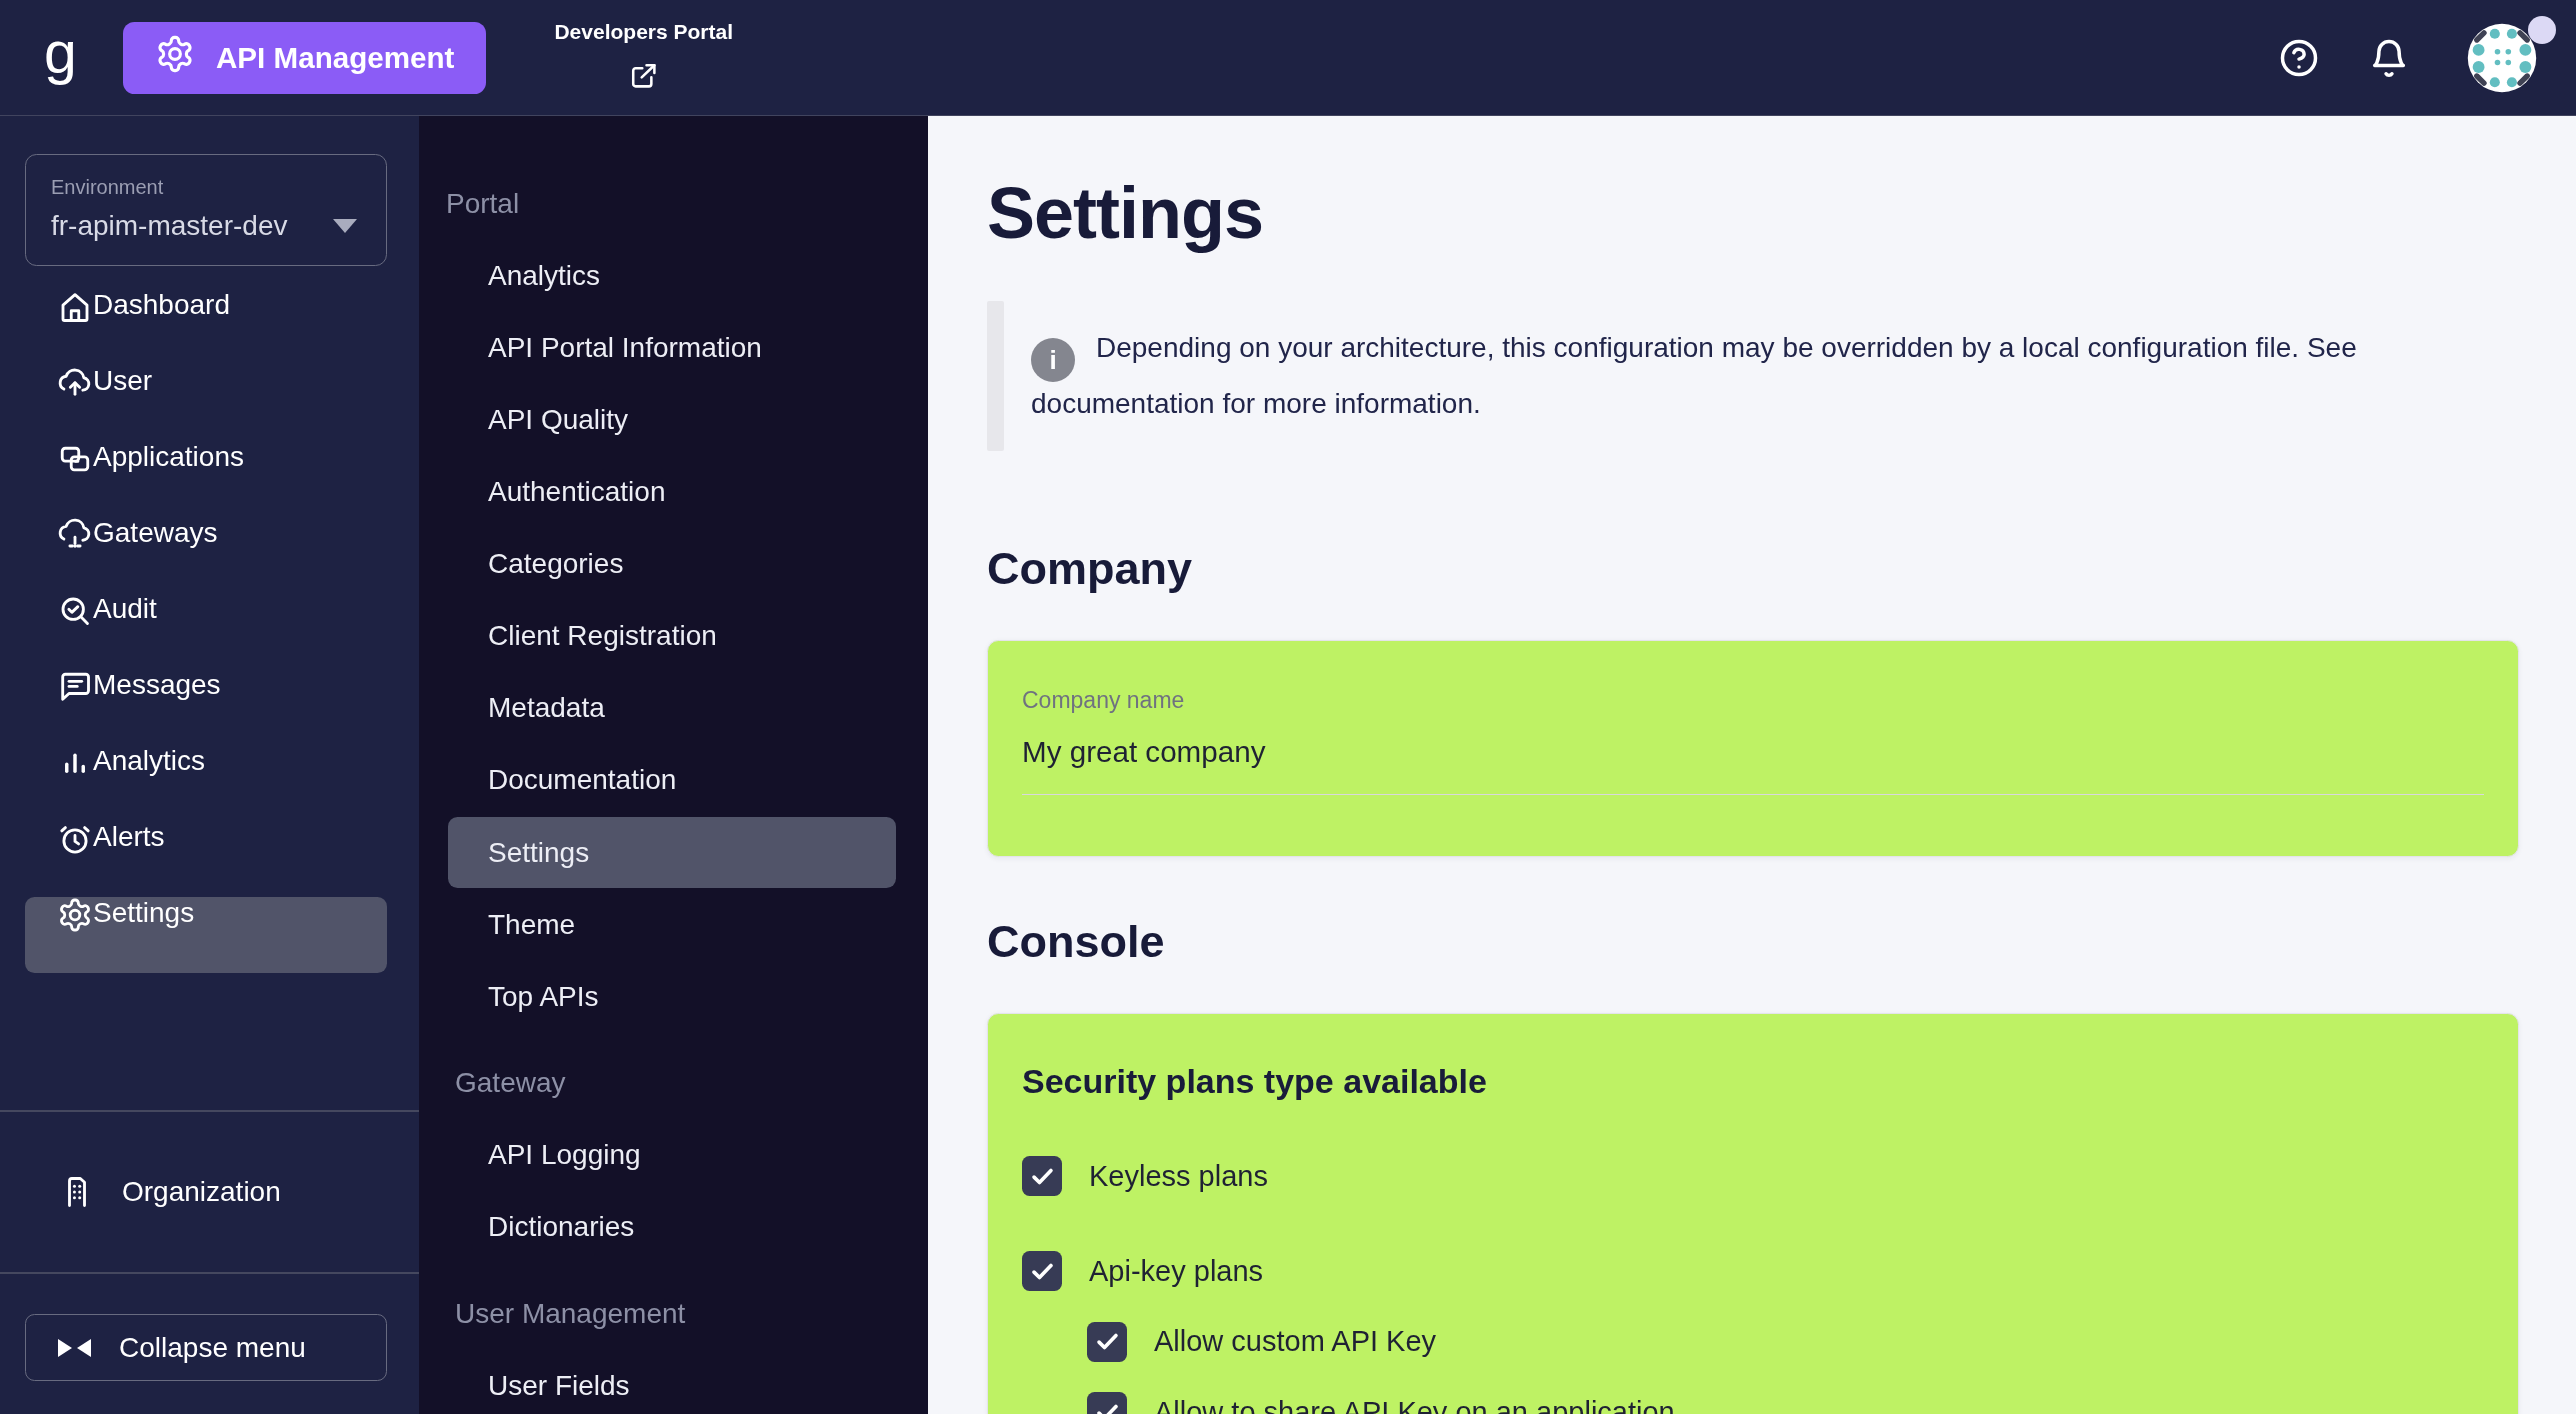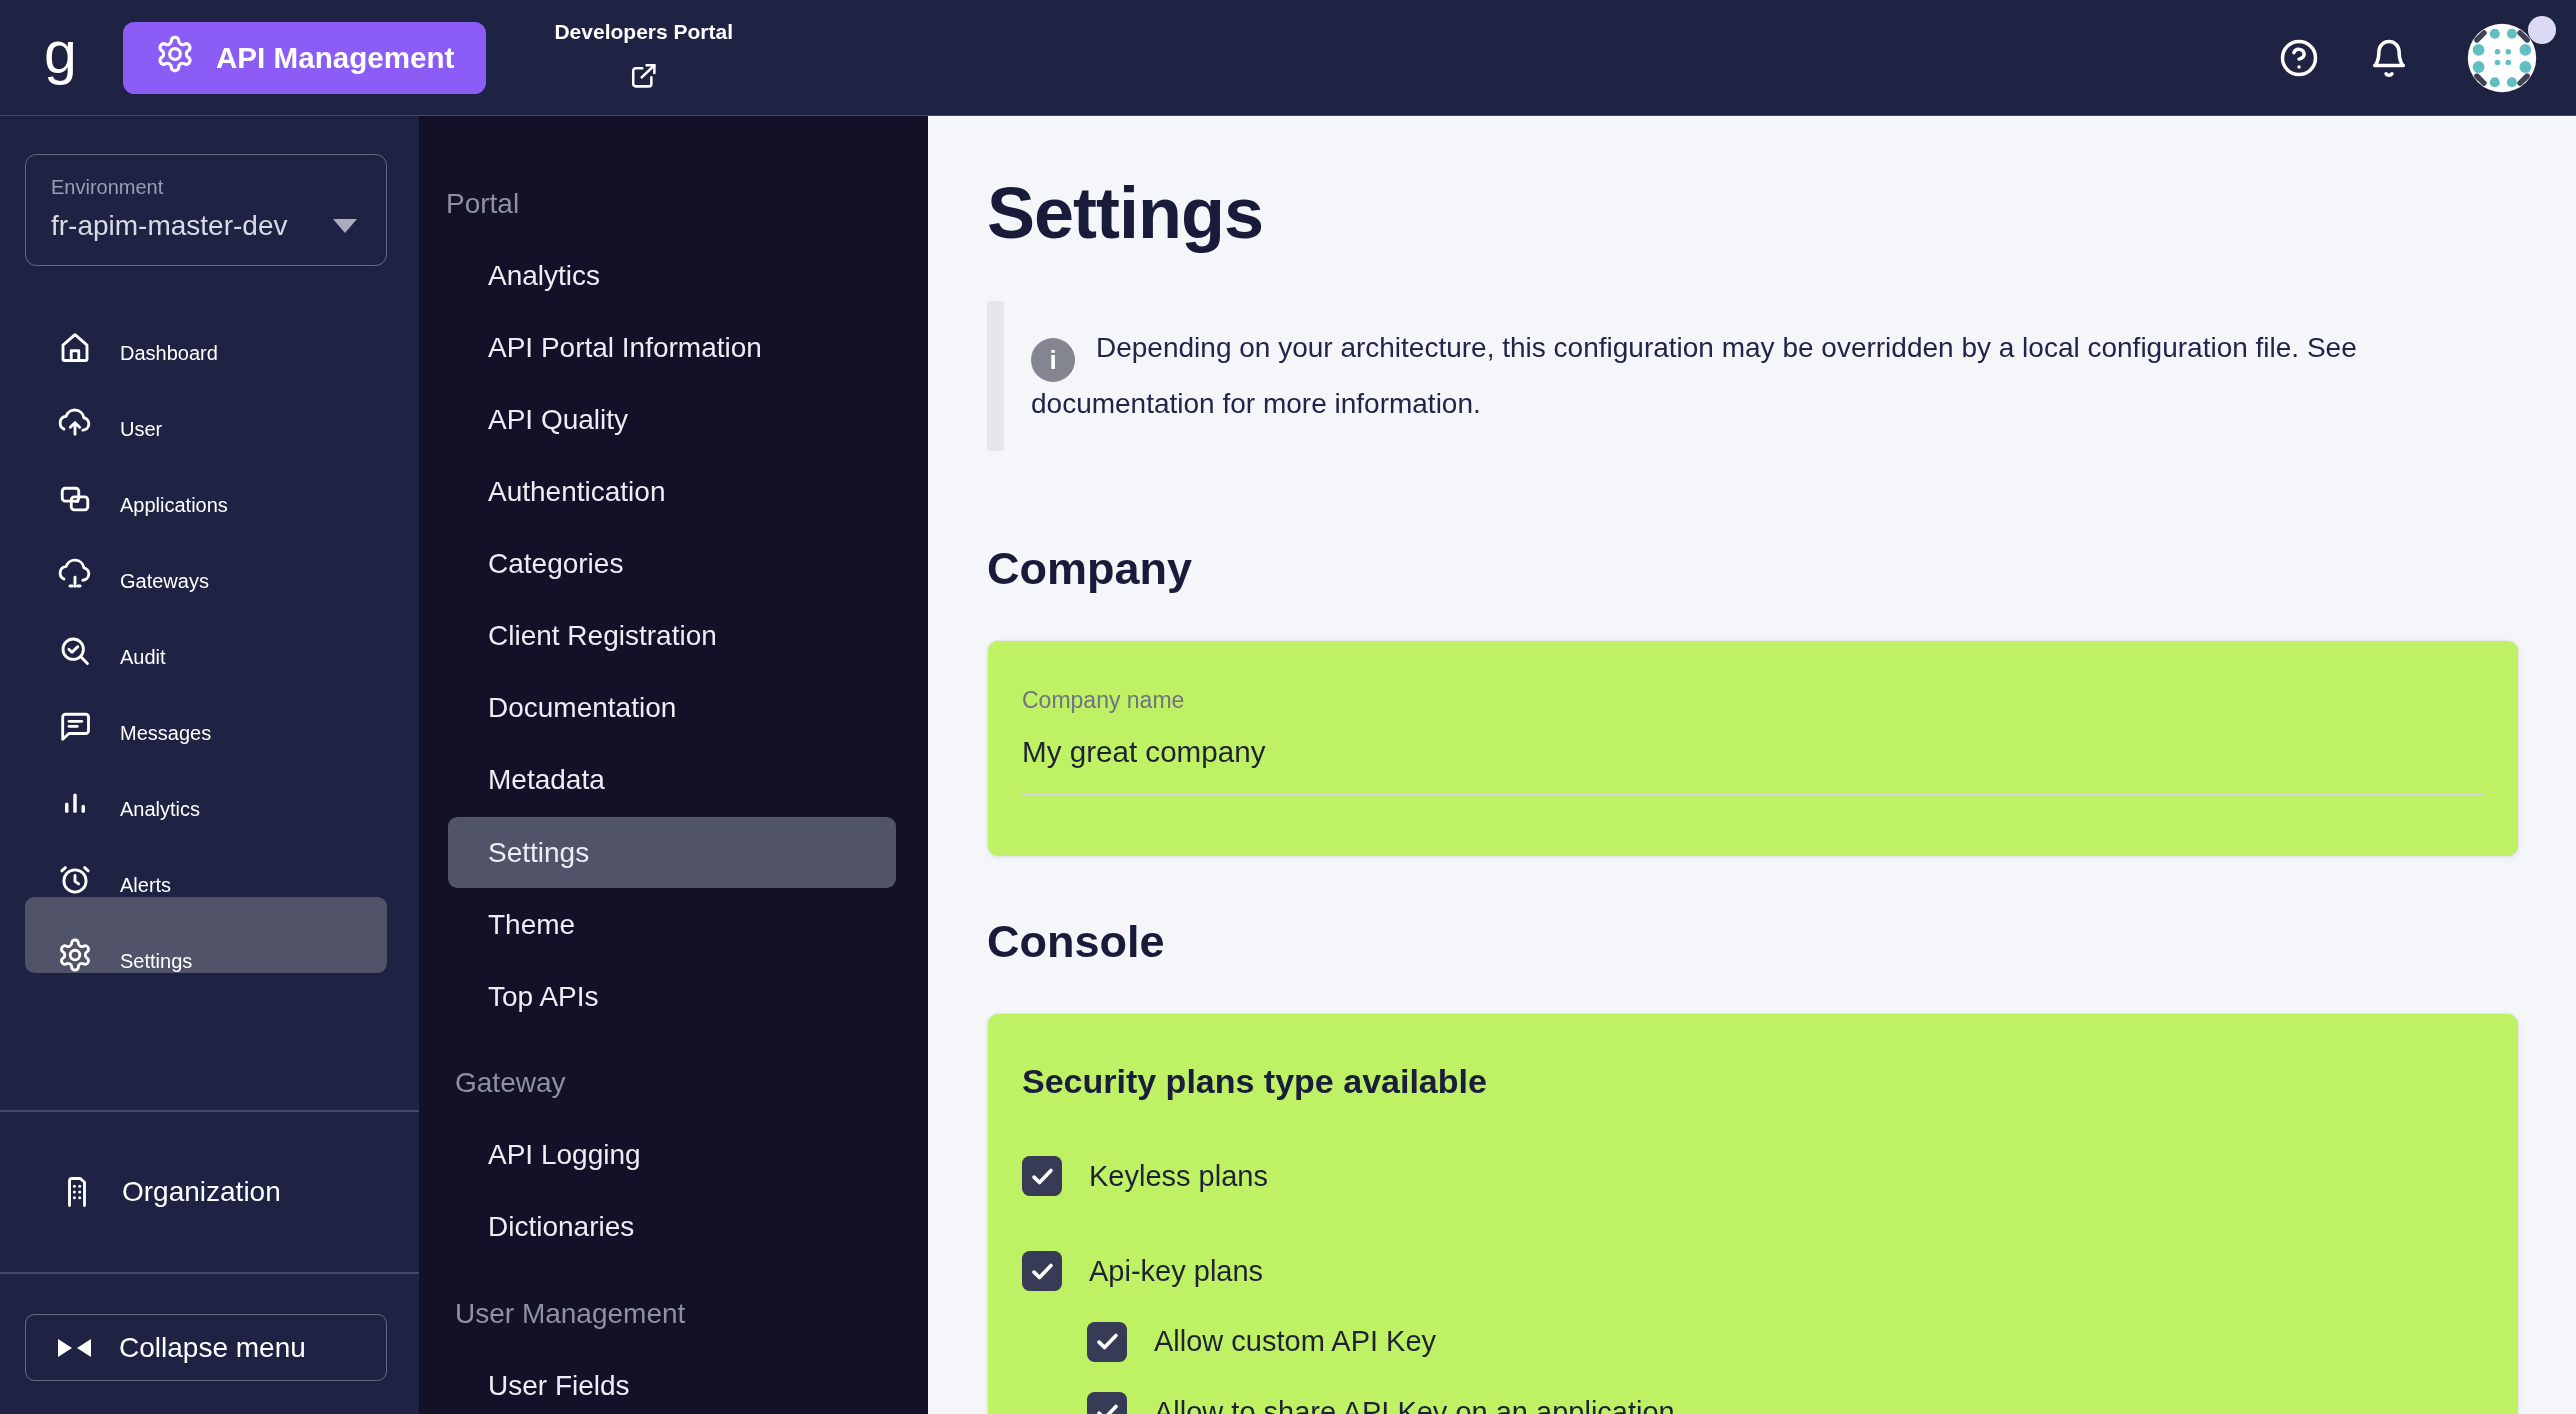--- a/index.html
+++ b/index.html
@@ -46,22 +46,22 @@
     color:#FFF;
   }
   .env-card { margin:38px 32px 0 25px; border:1.9px solid #686B80; border-radius:11.4px;
               padding:21px 25px 23px; cursor:pointer; }
   .env-label { font-size:20px; color:#9B9EB3; }
   .env-row { margin-top:11.4px; display:flex; align-items:center; justify-content:space-between; }
   .env-value { font-size:28px; color:#D8DAE6; }
   .caret { width:0; height:0; border-left:12.4px solid transparent; border-right:12.4px solid transparent;
            border-top:14.3px solid #A9ACBE; margin-right:3.8px; }
   .nav { margin-top:23px; }
-  .nav-item { height:76px; display:flex; align-items:flex-end; gap:27px; padding-left:57px;
-              font-size:20px; color:#FFF; cursor:pointer; }
+  .nav-item { height:76px; display:flex; align-items:flex-start; padding-left:57px;
+              font-size:28px; color:#FFF; cursor:pointer; }
   .nav-item .ic { width:36px; height:36px; flex:0 0 36px; }
   .nav-item .ic svg { width:36px; height:36px; display:block; }
   .nav-item.active { background:#515469; border-radius:9.5px; margin:0 32px 0 25px; padding-left:32px; }
   .side-spacer { flex:1; }
   .divider { height:1.9px; background:#45485F; }
   .org-item { height:160px; display:flex; align-items:center; gap:27px; padding-left:59px;
               font-size:28px; color:#FFF; cursor:pointer; }
   .org-item .ic svg { width:36px; height:36px; display:block; }
   .collapse-btn {
     margin:40px 32px 34px 25px; height:67px; border:1.9px solid #686B80; border-radius:9.5px;
@@ -323,22 +323,22 @@
     </aside>
 
     <aside class="subnav">
       <div class="sub-header">Portal</div>
       <div class="sub-item">Analytics</div>
       <div class="sub-item">API Portal Information</div>
       <div class="sub-item">API Quality</div>
       <div class="sub-item">Authentication</div>
       <div class="sub-item">Categories</div>
       <div class="sub-item">Client Registration</div>
+      <div class="sub-item">Metadata</div>
       <div class="sub-item">Documentation</div>
-      <div class="sub-item">Metadata</div>
       <div class="sub-item active">Settings</div>
       <div class="sub-item">Theme</div>
       <div class="sub-item">Top APIs</div>
 
       <div class="sub-header gap">Gateway</div>
       <div class="sub-item">API Logging</div>
       <div class="sub-item">Dictionaries</div>
 
       <div class="sub-header gap">User Management</div>
       <div class="sub-item">User Fields</div>

